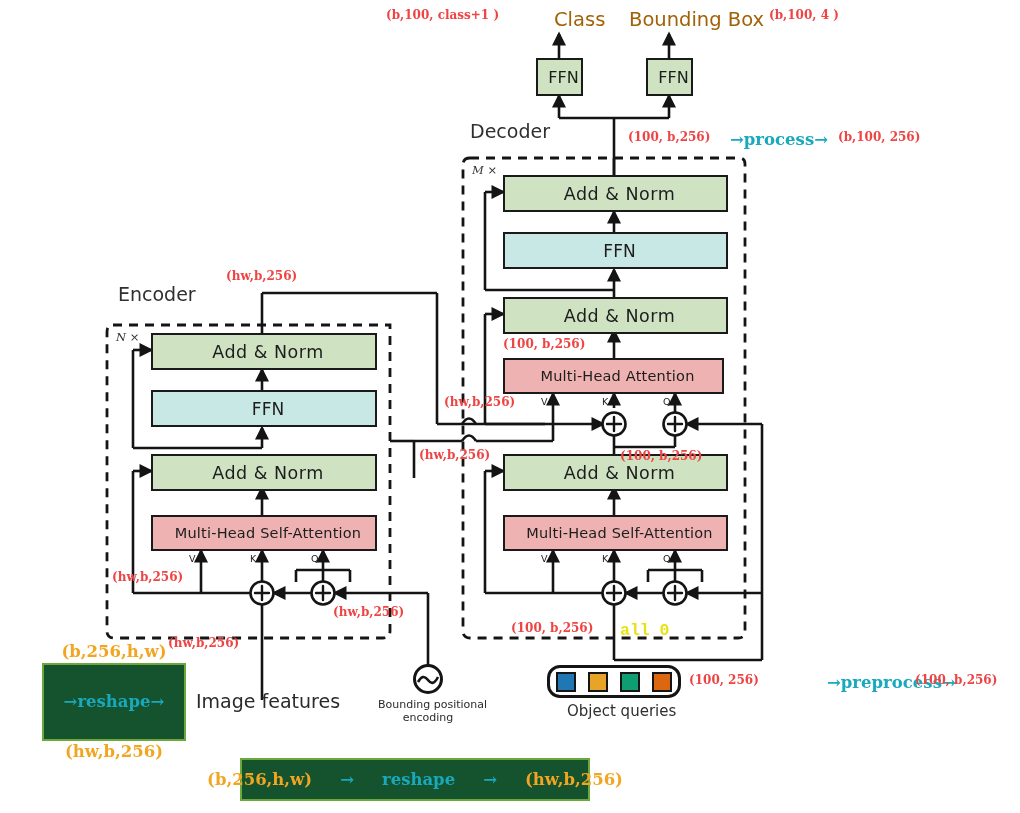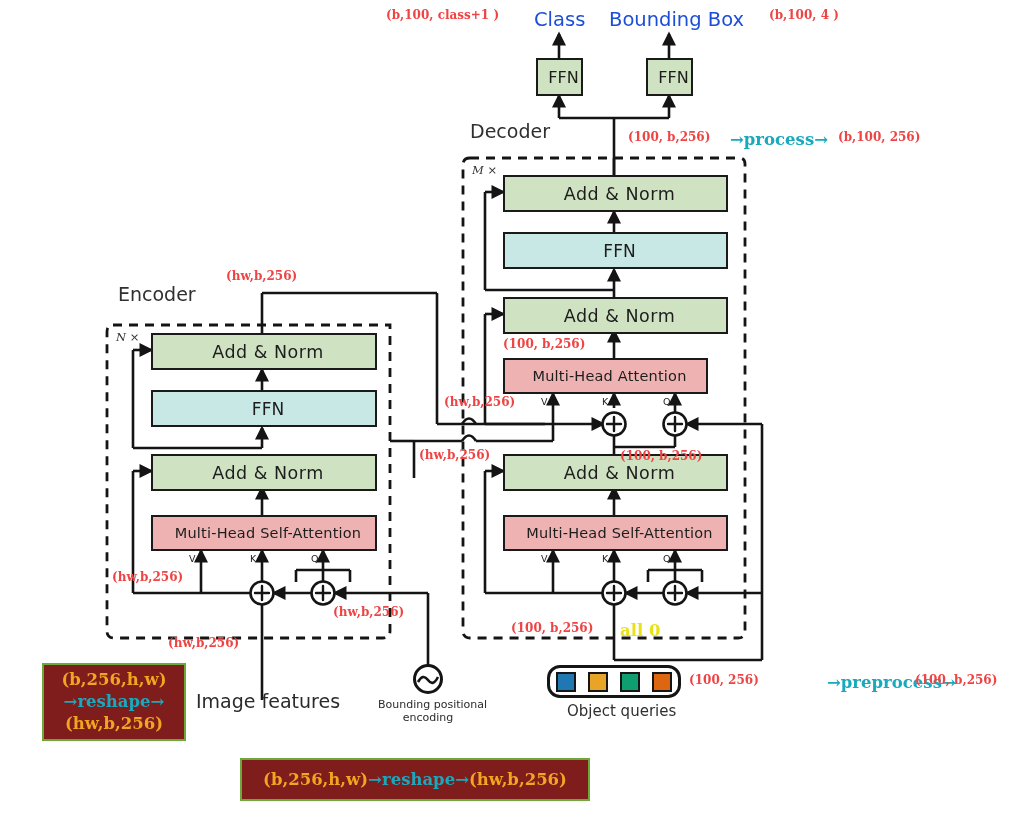--- a/index.html
+++ b/index.html
@@ -17,30 +17,30 @@
   .blk.addnorm{font-size:17.5px;letter-spacing:.5px;}
   .blk.ffnwide{font-size:17px;}
   .blk.attn{font-size:14.5px;letter-spacing:.2px;}
   .blk.ffnsm{font-size:16px;}
 
   .txt{position:absolute;white-space:nowrap;font-family:"DejaVu Sans",sans-serif;}
   .red{color:#ef4444;font-family:"DejaVu Serif",serif;font-weight:bold;font-size:12px;}
   .teal{color:#19a9bd;font-family:"DejaVu Serif",serif;font-weight:bold;font-size:16.5px;}
   .amber{color:#f2a521;font-family:"DejaVu Serif",serif;font-weight:bold;font-size:16.5px;}
   .yellow{color:#e8e215;font-family:"DejaVu Serif",serif;font-weight:bold;font-size:16.5px;}
-  .hdr{font-size:19.5px;color:#1d4ed8;}
+  .hdr{font-size:19.5px;color:#a16207;margin-left:20px;}
   .sect{font-size:19px;color:#2f2f2f;}
   .vkq{font-size:9.5px;color:#222;font-family:"DejaVu Sans",sans-serif;}
   .rep{font-size:11.5px;color:#333;font-family:"DejaVu Serif",serif;font-style:italic;}
   .small{font-size:11px;color:#2b2b2b;text-align:center;line-height:1.18;}
   .qlbl{font-size:15px;color:#2f2f2f;}
   .imgfeat{font-size:19px;color:#2b2b2b;}
 
-  .legend{position:absolute;box-sizing:border-box;border:2.6px solid #6da83a;background:#7f1d1d;
-          display:flex;flex-direction:column;align-items:center;justify-content:center;}
+  .legend{position:absolute;box-sizing:border-box;border:2.6px solid #6da83a;background:#14532d;
+          display:flex;flex-direction:column;align-items:center;justify-content:center;gap:28px;}
   .legend .line{white-space:nowrap;line-height:1.34;}
 
   .qbar{position:absolute;box-sizing:border-box;border:3px solid #151515;border-radius:13px;
         background:#fff;display:flex;align-items:center;justify-content:space-around;}
   .qsq{width:20px;height:20px;border:2px solid #151515;box-sizing:border-box;}
 </style>
 </head>
 <body>
 
 <div id="stage">
@@ -206,37 +206,37 @@
   <div class="txt red" style="left:628px;top:130px;">(100, b,256)</div>
   <div class="txt teal" style="left:730px;top:130px;">
     <span>→</span><span>process</span><span>→</span>
   </div>
   <div class="txt red" style="left:838px;top:130px;">(b,100, 256)</div>
   <div class="txt rep" style="left:472px;top:163px;">M ×</div>
 
   <div class="blk green addnorm" style="left:503px;top:175px;width:225px;height:37px;">Add &amp; Norm</div>
   <div class="blk cyan ffnwide" style="left:503px;top:232px;width:225px;height:37px;">FFN</div>
   <div class="blk green addnorm" style="left:503px;top:297px;width:225px;height:37px;">Add &amp; Norm</div>
-  <div class="blk pink attn" style="left:503px;top:358px;width:205px;height:36px;">Multi-Head  Attention</div>
+  <div class="blk pink attn" style="left:503px;top:358px;width:221px;height:36px;">Multi-Head  Attention</div>
   <div class="blk green addnorm" style="left:503px;top:454px;width:225px;height:37px;">Add &amp; Norm</div>
   <div class="blk pink attn" style="left:503px;top:515px;width:225px;height:36px;">Multi-Head  Self-Attention</div>
 
   <div class="txt vkq" style="left:541px;top:396px;">V</div>
   <div class="txt vkq" style="left:602px;top:396px;">K</div>
   <div class="txt vkq" style="left:663px;top:396px;">Q</div>
   <div class="txt vkq" style="left:541px;top:553px;">V</div>
   <div class="txt vkq" style="left:602px;top:553px;">K</div>
   <div class="txt vkq" style="left:663px;top:553px;">Q</div>
 
   <div class="txt red" style="left:503px;top:337px;">(100, b,256)</div>
   <div class="txt red" style="left:444px;top:395px;">(hw,b,256)</div>
   <div class="txt red" style="left:419px;top:448px;">(hw,b,256)</div>
   <div class="txt red" style="left:620px;top:449px;">(100, b,256)</div>
   <div class="txt red" style="left:511px;top:621px;">(100, b,256)</div>
-  <div class="txt yellow" style="left:620px;top:621px;">all 0</div>
+  <div class="txt yellow" style="left:620px;top:621px;font-family:Liberation Mono, monospace;">all 0</div>
 
   <div class="txt sect" style="left:118px;top:283px;text-align:right;">Encoder</div>
   <div class="txt red" style="left:226px;top:269px;">(hw,b,256)</div>
   <div class="txt rep" style="left:116px;top:330px;">N ×</div>
 
   <div class="blk green addnorm" style="left:151px;top:333px;width:226px;height:37px;">Add &amp; Norm</div>
   <div class="blk cyan ffnwide" style="left:151px;top:390px;width:226px;height:37px;">FFN</div>
   <div class="blk green addnorm" style="left:151px;top:454px;width:226px;height:37px;">Add &amp; Norm</div>
   <div class="blk pink attn" style="left:151px;top:515px;width:226px;height:36px;">Multi-Head  Self-Attention</div>
 

